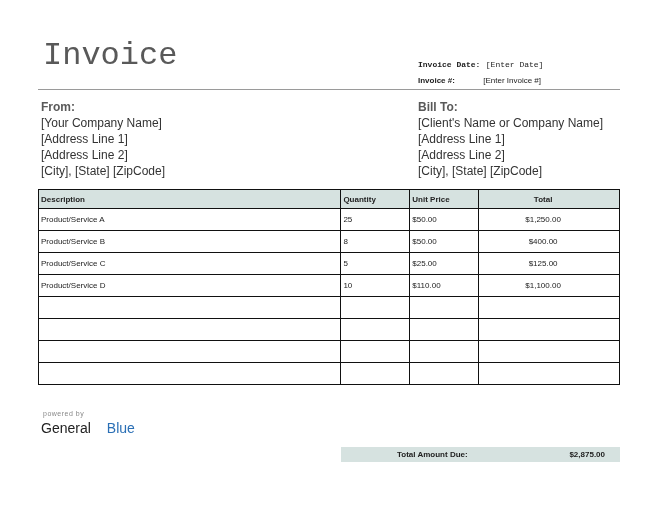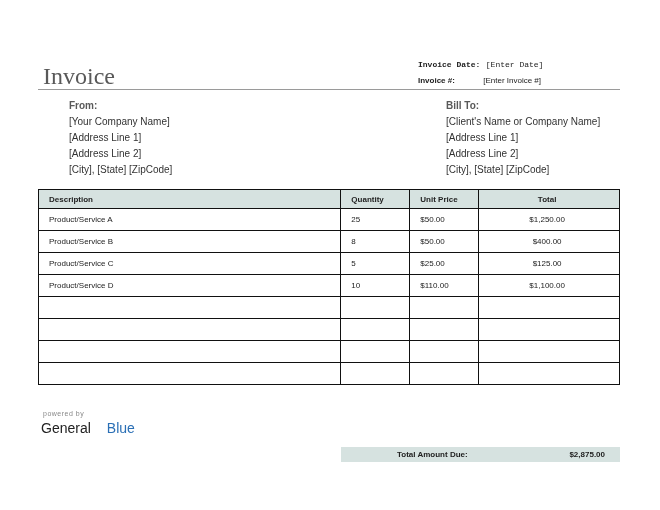--- a/index.html
+++ b/index.html
@@ -1,29 +1,29 @@
 <!DOCTYPE html>
 <html><head>
 <meta charset="utf-8">
 <style>
   html, body { margin: 0; padding: 0; background: #ffffff; }
   body { width: 660px; height: 510px; position: relative; font-family: "Liberation Sans", sans-serif; color: #222; overflow: hidden; }
-  .title { position: absolute; left: 43px; top: 64px; font-size: 24px; color: #595959; font-family: Liberation Serif, serif; line-height: 1; }
+  .title { position: absolute; left: 43px; top: 40px; font-size: 32px; color: #595959; font-family: Liberation Mono, monospace; line-height: 1; }
   .meta { position: absolute; left: 418px; font-size: 8px; color: #222; }
   .meta .lbl { font-weight: bold; display: inline-block; width: 63px; }
   .meta-date { top: 60px; font-family: Liberation Mono, monospace; }
   .meta-num { top: 76px; }
   .rule { position: absolute; left: 38px; top: 89px; width: 582px; height: 1px; background: #9a9a9a; }
-  .addr { position: absolute; font-size: 10px; color: #333; margin-left: 28px; }
+  .addr { position: absolute; font-size: 12px; color: #333; }
   .addr .hdr { color: #595959; font-weight: bold; margin-bottom: 6px; }
   .addr div { height: 10px; margin-bottom: 6px; }
   .from { left: 41px; top: 100px; }
   .billto { left: 418px; top: 100px; }
   table.items { position: absolute; left: 38px; top: 189px; width: 582px; border-collapse: collapse; font-size: 8px; }
-  table.items td, table.items th { border: 1.5px solid #111; height: 21px; padding: 0 10px; text-align: left; }
+  table.items td, table.items th { border: 1.5px solid #111; height: 21px; padding: 0 2px; text-align: left; }
   table.items th { background: #d6e2e0; font-weight: bold; height: 18px; color: #222; }
   table.items th.total, table.items td.total { text-align: center; padding-right: 14px; }
   col.c1 { width: 303px; } col.c2 { width: 69px; } col.c3 { width: 69px; } col.c4 { width: 141px; }
   .total-bar { position: absolute; left: 341px; top: 405px; width: 279px; height: 15px; background: #d6e2e0; font-size: 8px; font-weight: bold; margin-top: 42px; }
   .total-bar .tl { position: absolute; left: 56px; top: 3px; }
   .total-bar .tv { position: absolute; right: 15px; top: 3px; }
   .powered { position: absolute; left: 43px; top: 410px; font-size: 7px; color: #888; letter-spacing: 0.5px; }
   .brand { position: absolute; left: 41px; top: 420px; font-size: 14px; color: #222; }
   .brand .blue { color: #2a6fb5; padding-left: 16px; }
 </style>

